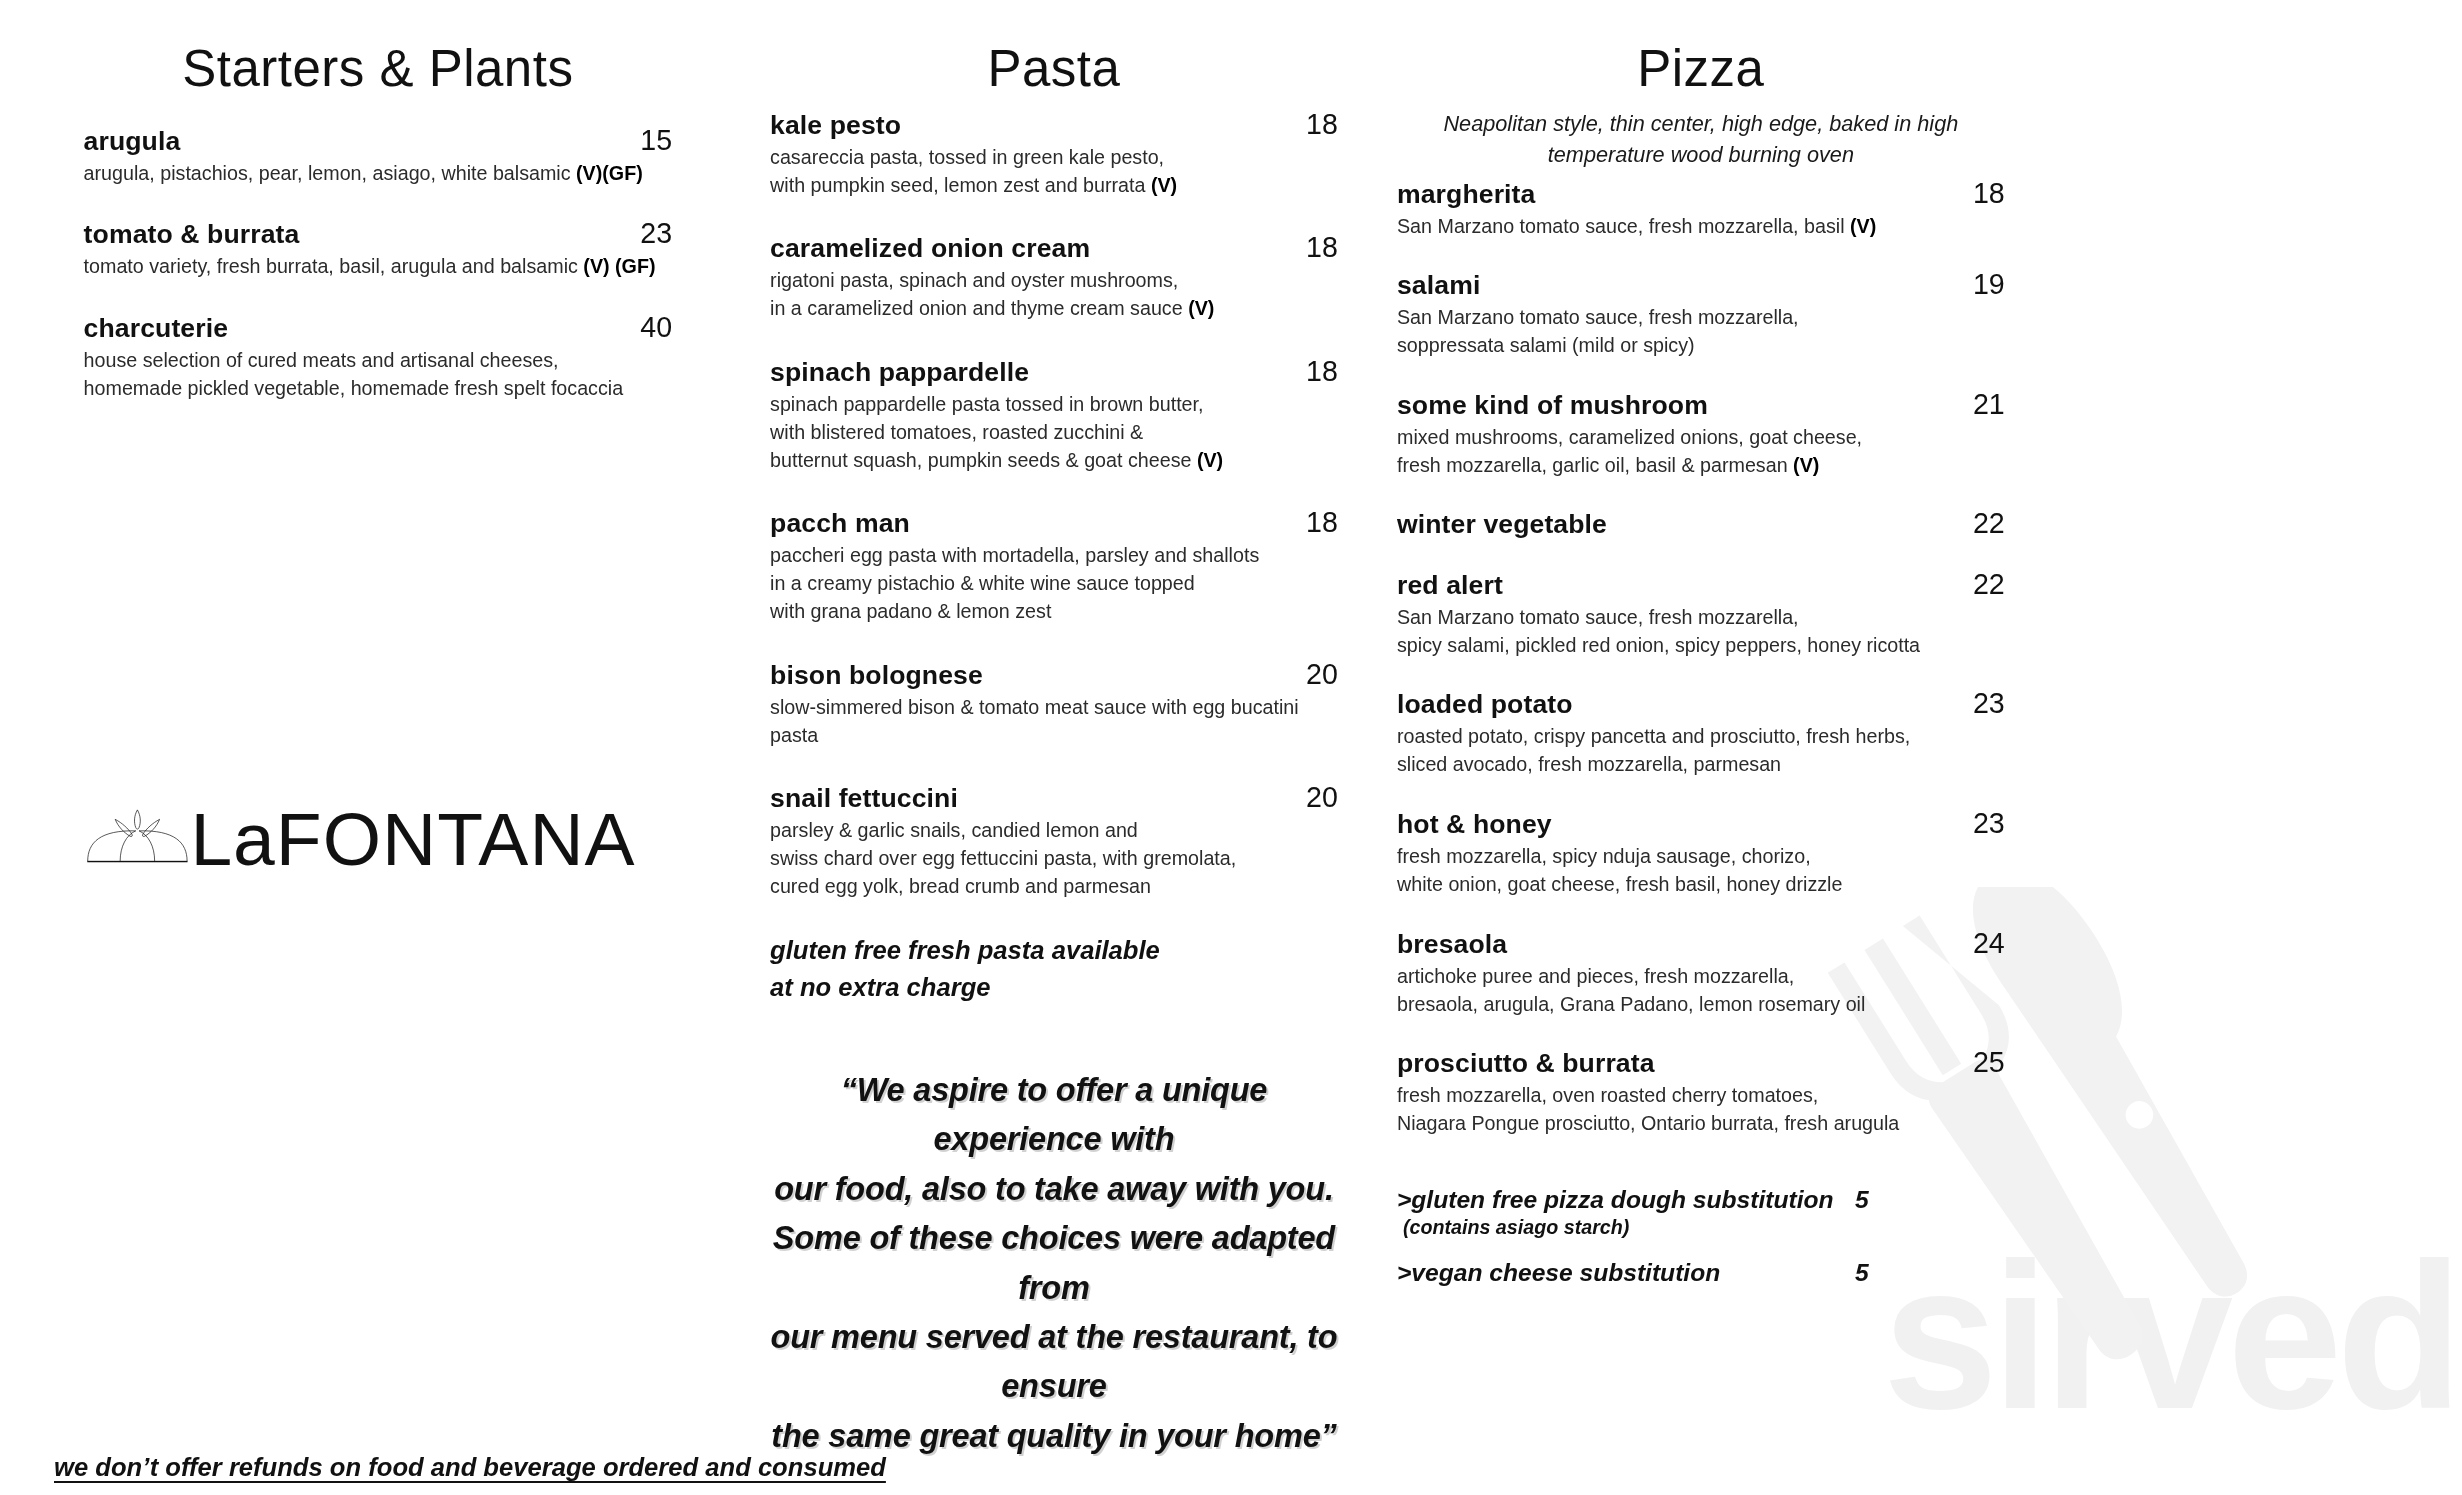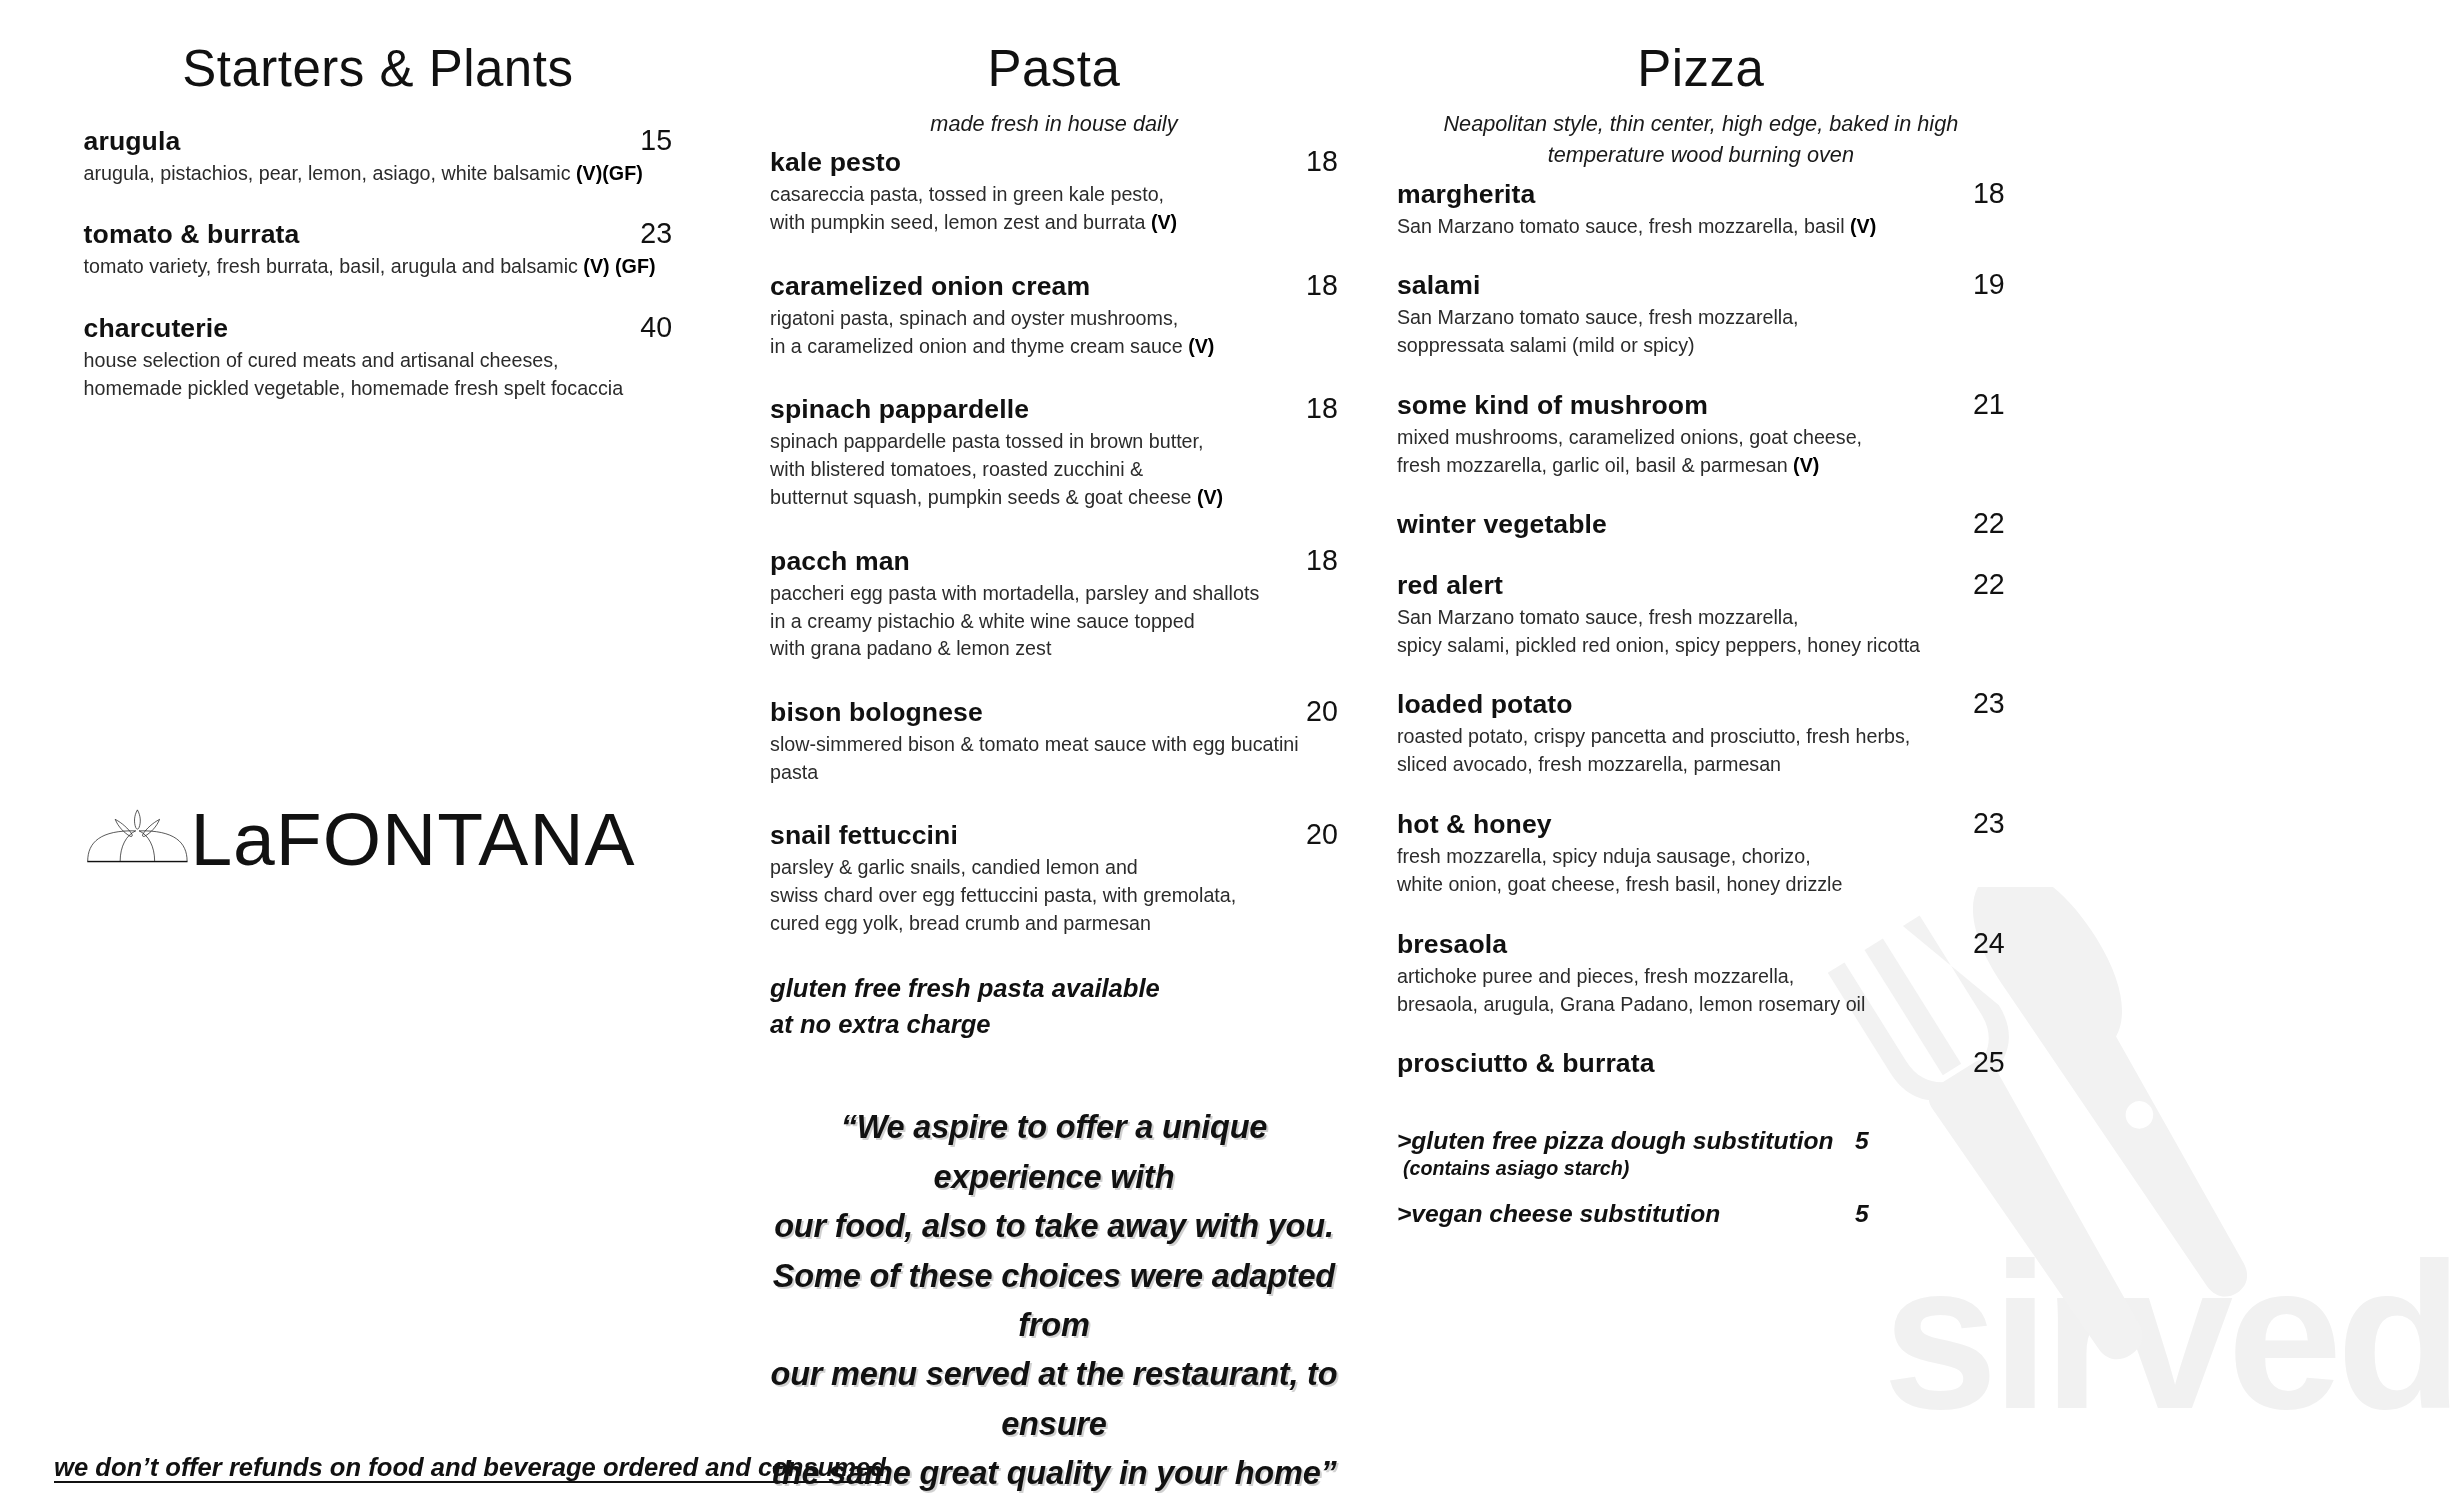--- a/index.html
+++ b/index.html
@@ -241,21 +241,20 @@
             <path d="M344 268 C344 196 314 140 268 120"></path>
           </g>
           <rect x="16" y="266" width="488" height="7" fill="#111111"></rect>
         </svg>
         <div class="logo-word">LaFONTANA</div>
       </div>
     </div>
 
     <div class="col col-pasta">
       <h1 class="section-title">Pasta</h1>
-      <div class="section-note">made fresh in house daily</div>
 
       <div class="item">
         <div class="item-head">
           <span class="item-name">kale pesto</span>
           <span class="item-price">18</span>
         </div>
         <div class="item-desc"><span>casareccia pasta, tossed in green kale pesto,
 with pumpkin seed, lemon zest and burrata </span><span class="tag">(V)</span></div>
       </div>
 
@@ -388,20 +387,22 @@
         </div>
         <div class="item-desc"><span>artichoke puree and pieces, fresh mozzarella,
 bresaola, arugula, Grana Padano, lemon rosemary oil</span><span class="tag"></span></div>
       </div>
 
       <div class="item">
         <div class="item-head">
           <span class="item-name">prosciutto &amp; burrata</span>
           <span class="item-price">25</span>
         </div>
+        <div class="item-desc"><span>fresh mozzarella, oven roasted cherry tomatoes,
+Niagara Pongue prosciutto, Ontario burrata, fresh arugula</span><span class="tag"></span></div>
       </div>
 
       <div class="subs">
         <div class="sub-row">
           <span class="sub-label">&gt;gluten free pizza dough substitution</span>
           <span class="sub-price">5</span>
         </div>
         <div class="sub-sub">(contains asiago starch)</div>
 
         <div class="sub-row">

